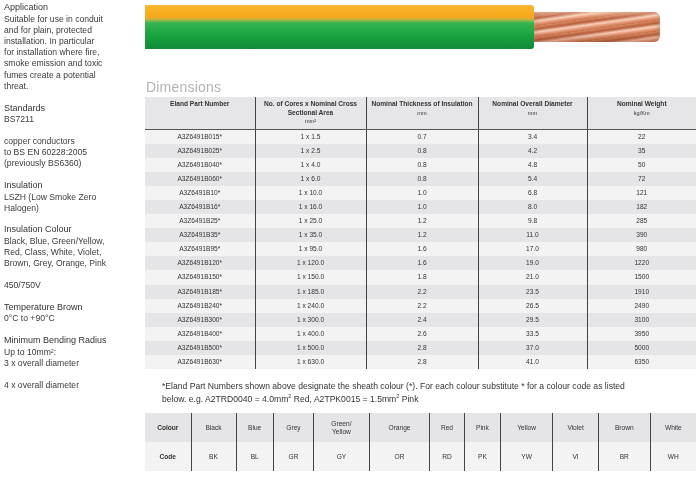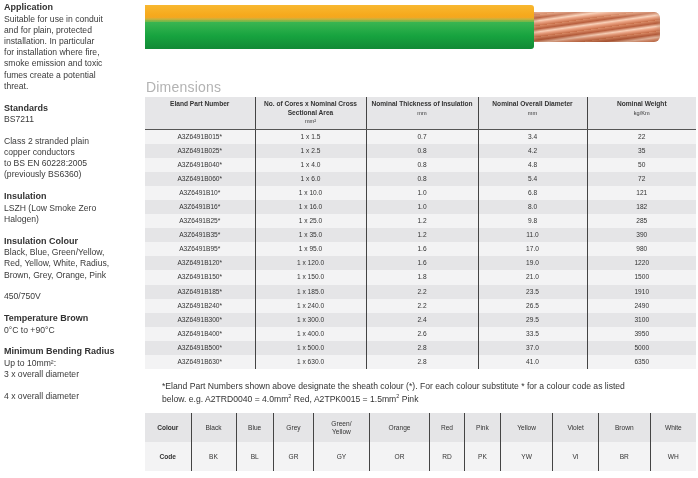--- a/index.html
+++ b/index.html
@@ -2,21 +2,21 @@
 <html><head>
 <meta charset="utf-8">
 <style>
   * { box-sizing: border-box; margin: 0; padding: 0; }
   html, body { width: 698px; height: 478px; background: #ffffff; overflow: hidden; }
   body { font-family: "Liberation Sans", sans-serif; color: #333; position: relative; }
 
   
   .sidebar { position: absolute; left: 4px; top: 2px; width: 138px; font-size: 8.6px; line-height: 11.2px; color: #3a3a3a; }
   .spec { margin-bottom: 10.5px; }
-  .spec-title { font-weight: bold; color: #333; font-size: 9px; line-height: 11.6px; }
+  .spec-title { font-weight: normal; color: #333; font-size: 9px; line-height: 11.6px; }
 
   
   .cable { position: absolute; left: 145px; top: 3px; width: 548px; height: 48px; }
   .cable-sheath { position: absolute; left: 0; top: 2px; width: 389px; height: 44px; border-radius: 0 3px 3px 0; overflow: hidden; }
   .sheath-yellow { position: absolute; left: 0; top: 0; width: 100%; height: 17px; background: linear-gradient(#f8b830, #f6a91c 60%, #e9a530); }
   .sheath-green { position: absolute; left: 0; top: 15px; width: 100%; height: 29px; background: linear-gradient(#3fb854, #17a33f 55%, #128a36); }
   .sheath-blend { position: absolute; left: 0; top: 13px; width: 100%; height: 4px; background: linear-gradient(#d9b03a, #7cb847); opacity: .8; }
   .copper { position: absolute; left: 389px; top: 9px; width: 126px; height: 30px; border-radius: 0 6px 6px 0;
     background: repeating-linear-gradient(-8deg, #c9704a 0px, #e9a080 3px, #f8d0b8 5px, #b85f3e 8px, #d98a65 11px);
     box-shadow: inset 0 -4px 6px rgba(120,50,20,.35), inset 0 3px 4px rgba(255,230,210,.4); }
@@ -65,38 +65,37 @@
     </div>
   </div>
   <div class="spec">
     <div class="spec-title">Standards</div>
     <div class="spec-body">
       <div>BS7211</div>
     </div>
   </div>
   <div class="spec">
     <div class="spec-body">
-      <div>Class 2 stranded plain</div>
       <div>copper conductors</div>
       <div>to BS EN 60228:2005</div>
       <div>(previously BS6360)</div>
     </div>
   </div>
   <div class="spec">
     <div class="spec-title">Insulation</div>
     <div class="spec-body">
       <div>LSZH (Low Smoke Zero</div>
       <div>Halogen)</div>
     </div>
   </div>
   <div class="spec">
     <div class="spec-title">Insulation Colour</div>
     <div class="spec-body">
       <div>Black, Blue, Green/Yellow,</div>
-      <div>Red, Yellow, White, Radius,</div>
+      <div>Red, Class, White, Violet,</div>
       <div>Brown, Grey, Orange, Pink</div>
     </div>
   </div>
   <div class="spec">
     <div class="spec-body">
       <div>450/750V</div>
     </div>
   </div>
   <div class="spec">
     <div class="spec-title">Temperature Brown</div>

